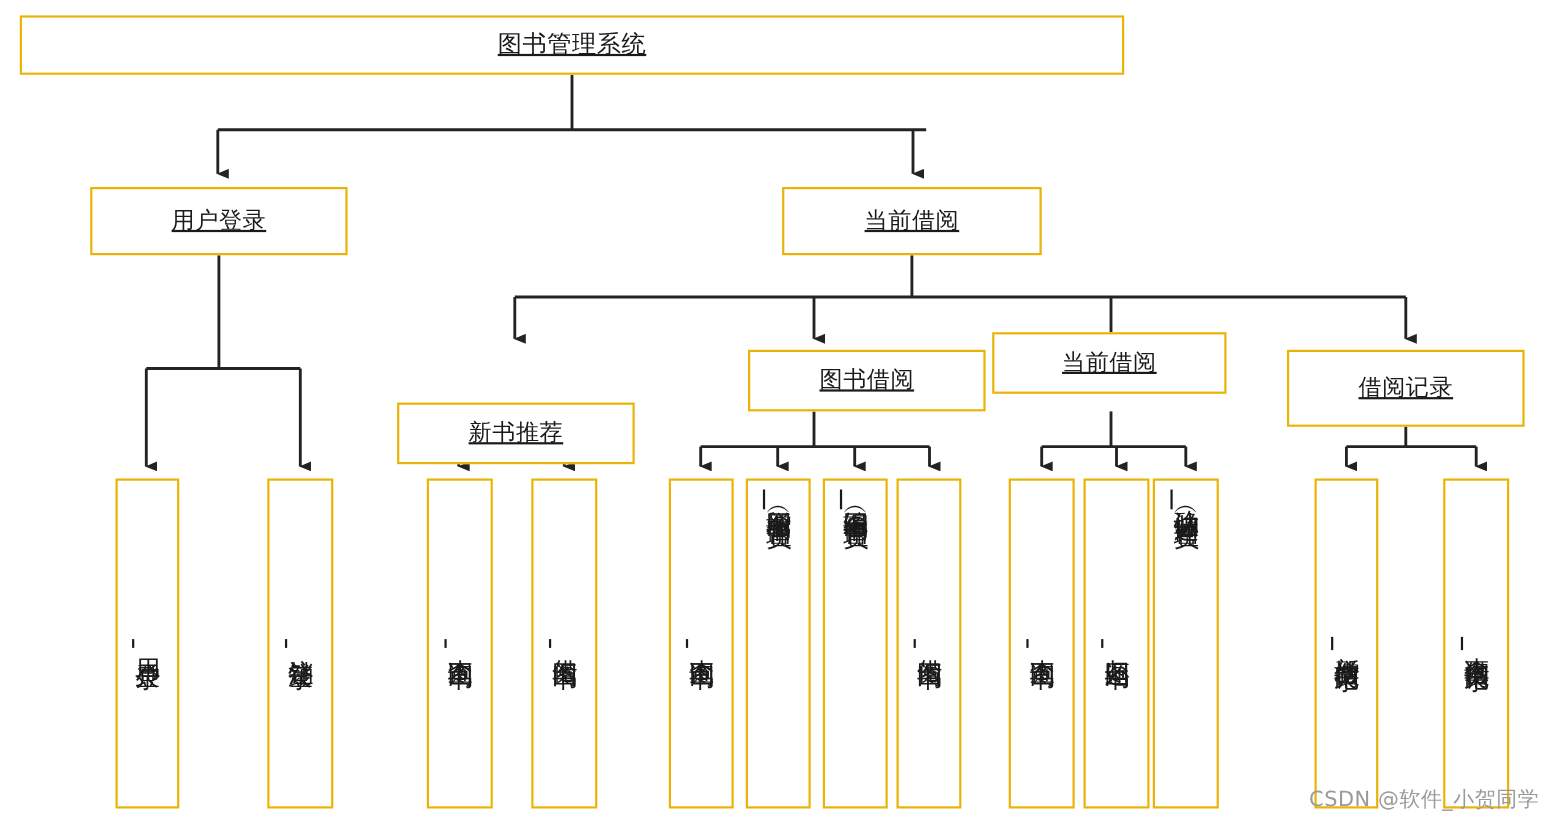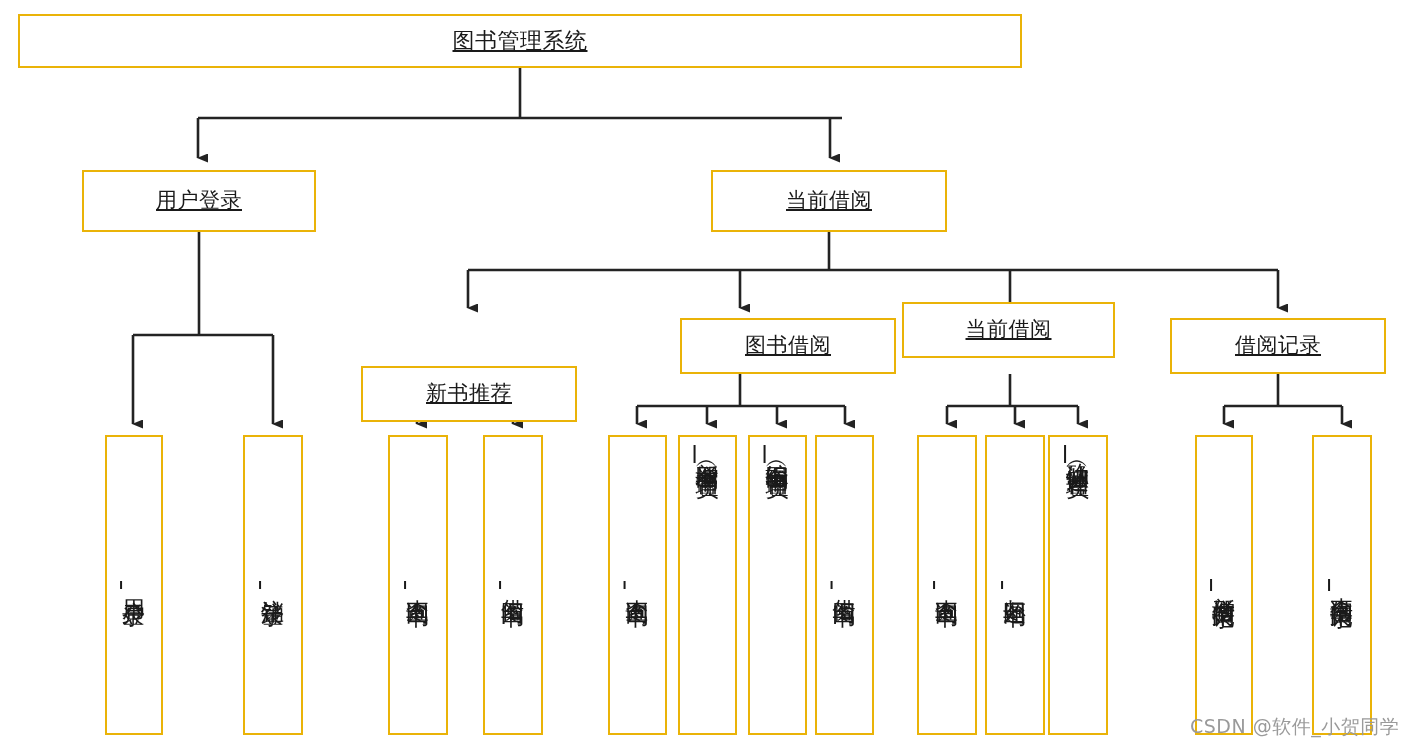--- a/index.html
+++ b/index.html
@@ -142,21 +142,21 @@
 
   <div class="node horiz" id="node-new-book-recommend" style="left: 361px; top: 318px; width: 216px; height: 56px; margin-top: 48px;">
     <span class="label">新书推荐</span>
   </div>
   <div class="node horiz" id="node-book-borrow" style="left: 632px; top: 318px; width: 216px; height: 56px; margin-left: 48px;">
     <span class="label">图书借阅</span>
   </div>
   <div class="node horiz" id="node-current-borrow" style="left: 902px; top: 302px; width: 213px; height: 56px;">
     <span class="label">当前借阅</span>
   </div>
-  <div class="node horiz" id="node-borrow-record" style="left: 1170px; top: 318px; width: 216px; height: 56px;">
+  <div class="node horiz" id="node-borrow-record" style="left: 1170px; top: 318px; width: 216px; height: 70px;">
     <span class="label">借阅记录</span>
   </div>
 
   <div id="leaf-container">
       <div class="node vert centered" style="left: 105px; top: 435px; width: 58px; height: 300px;">
         <span class="label">用户登录</span>
       </div>
       <div class="node vert centered" style="left: 243px; top: 435px; width: 60px; height: 300px;">
         <span class="label">注销登录</span>
       </div>

